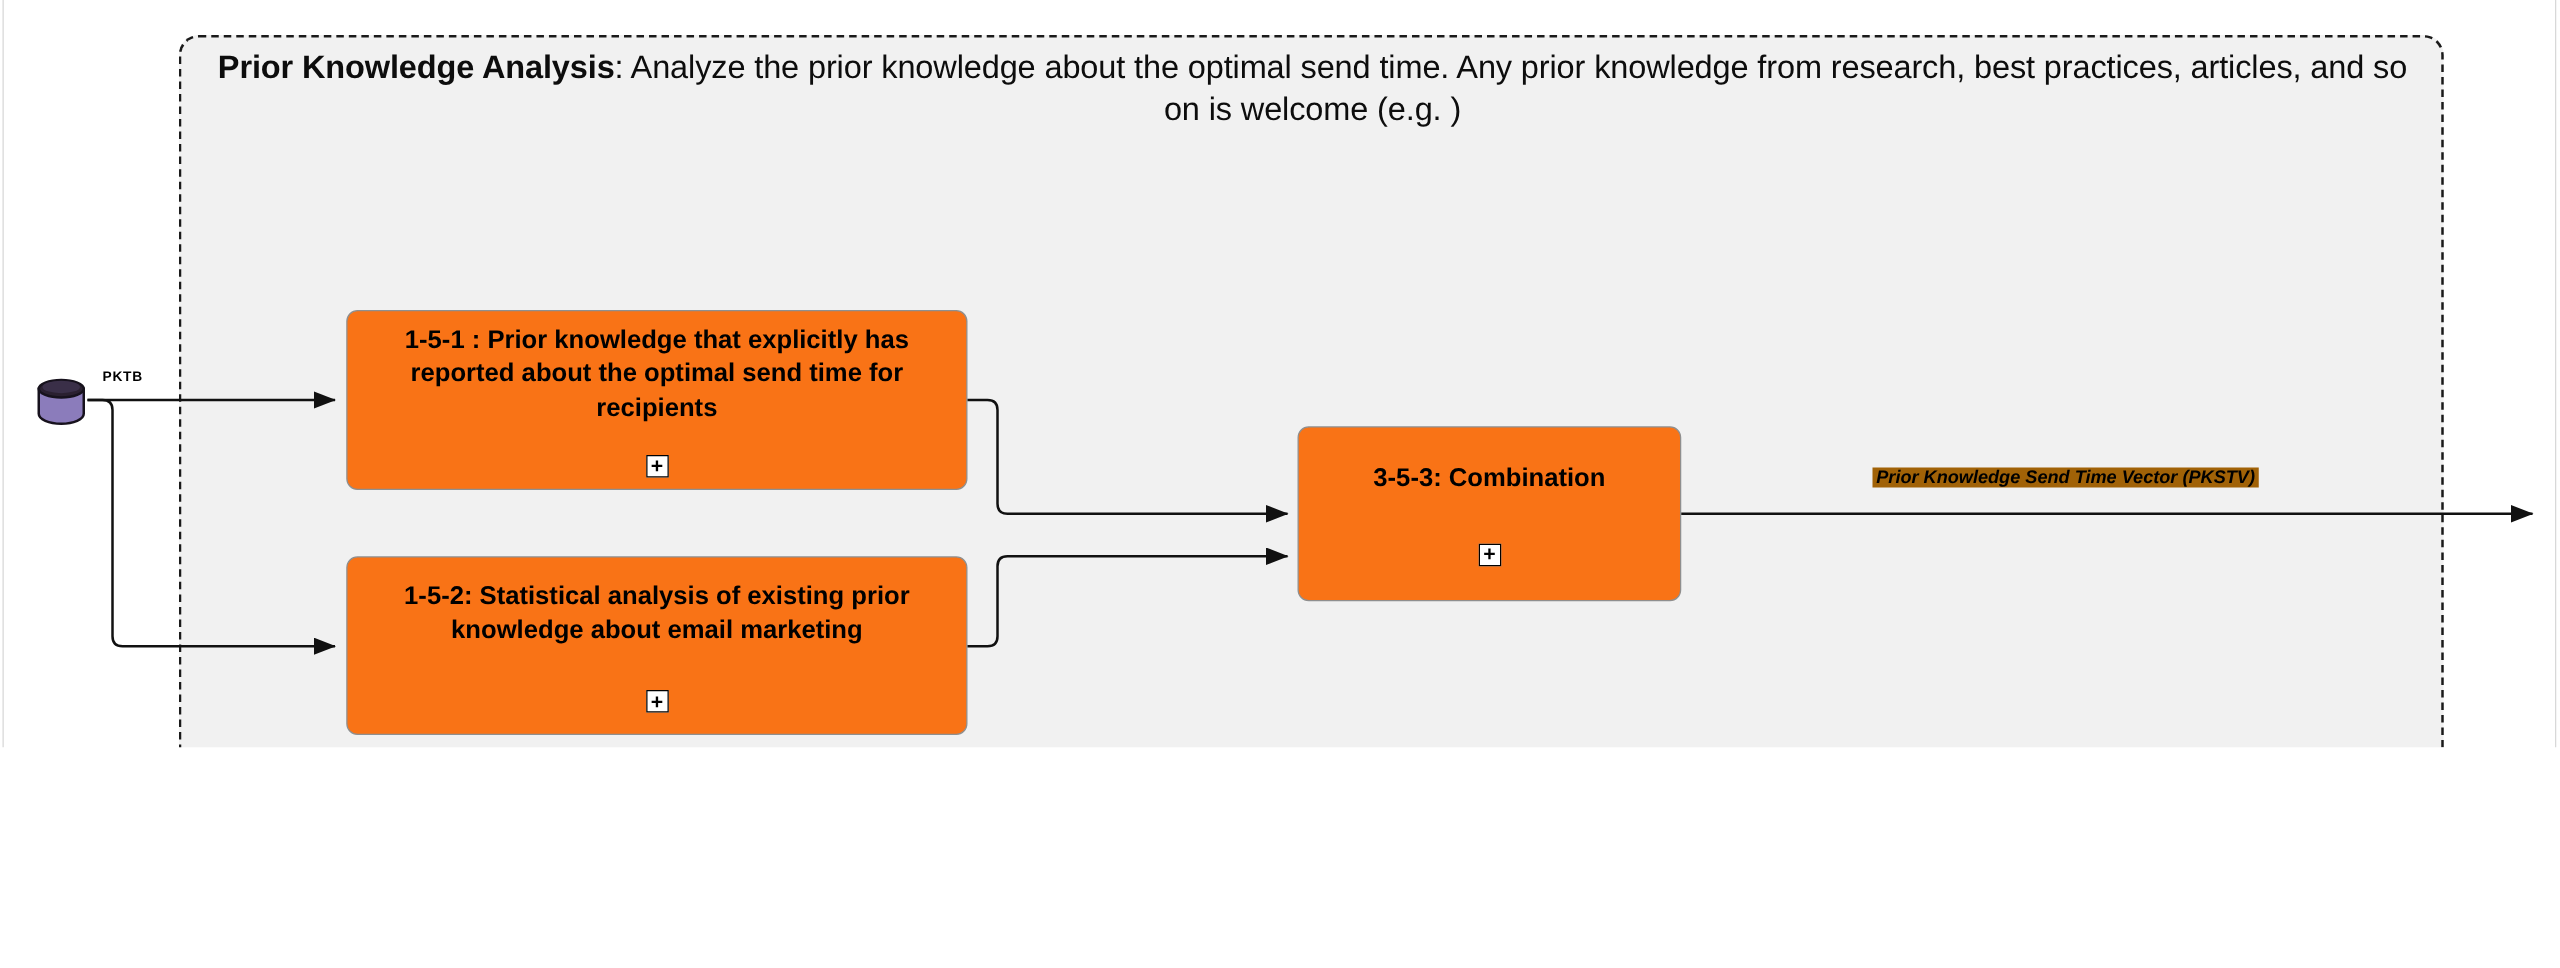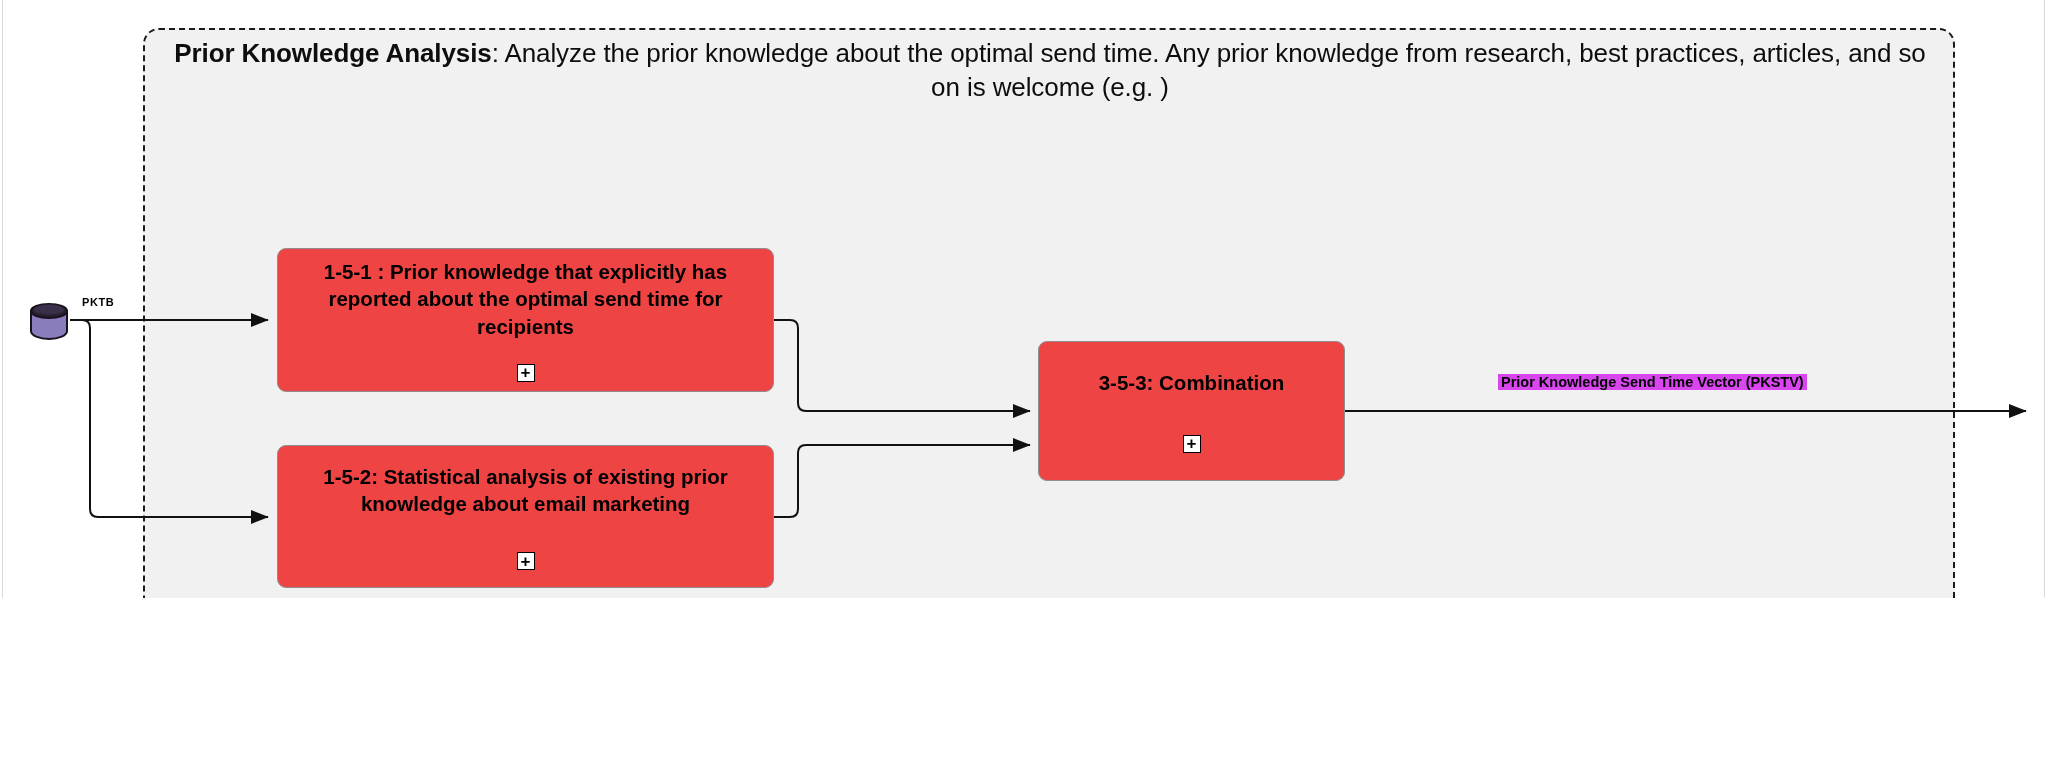--- a/index.html
+++ b/index.html
@@ -52,21 +52,21 @@
     color: #0d0d0d;
     letter-spacing: -0.1px;
   }
   #group-title .strong {
     font-weight: bold;
   }
 
   
   .proc-box {
     position: absolute;
-    background: #ef4444;
+    background: #f97316;
     border: 1px solid #8f8f8f;
     border-radius: 9px;
     box-sizing: border-box;
     display: flex;
     flex-direction: column;
     align-items: center;
     justify-content: center;
     gap: 16px;
   }
   .proc-label {
@@ -150,22 +150,23 @@
 
   
   #pkstv-label {
     position: absolute;
     left: 1498px;
     top: 374px;
     font-size: 14.5px;
     font-weight: bold;
     color: #000000;
     white-space: nowrap;
-    background: #d946ef;
+    background: #a16207;
     padding: 0 3px;
+    font-style: italic;
   }
 </style>
 </head>
 <body>
 
 <div id="canvas">
 
   <div class="edge-line edge-left"></div>
   <div class="edge-line edge-right"></div>
 

